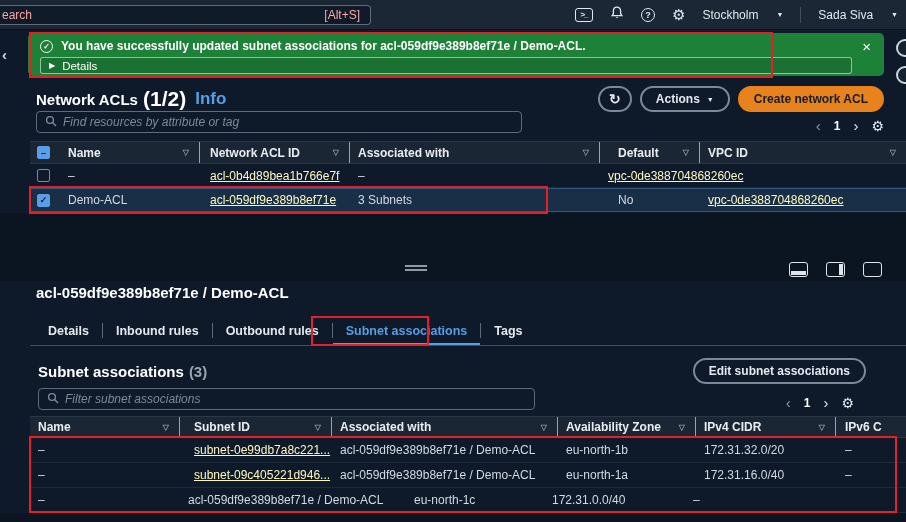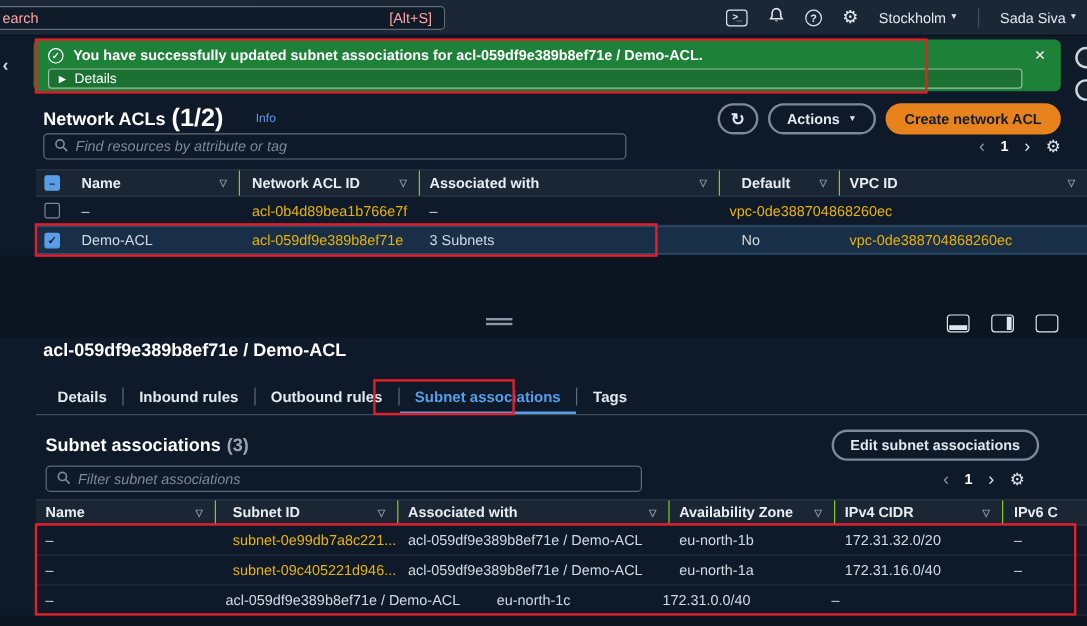--- a/index.html
+++ b/index.html
@@ -1,30 +1,30 @@
 <!DOCTYPE html>
 <html><head>
 <meta charset="utf-8">
 <style>
   *{margin:0;padding:0;box-sizing:border-box}
   html,body{width:906px;height:522px}
   body{background:#0e1a29;font-family:"Liberation Sans",sans-serif;font-size:12px;color:#d3dae3;overflow:hidden}
-  a{color:#eab308;cursor:pointer}
+  a{color:#fef9c3;text-decoration:underline;cursor:pointer}
   #screen{position:relative;width:906px;height:522px;overflow:hidden;background:#0e1a29}
 
   
   .topbar{position:absolute;top:0;left:0;right:0;height:30px;background:#1b2735;border-bottom:1px solid #061220;display:flex;align-items:center;z-index:5}
   .search-box{width:371px;height:20px;background:#0f1b29;border:1px solid #5f6b7a;border-left:none;border-radius:0 4px 4px 0;display:flex;align-items:center;color:#fca5a5}
   .search-partial{padding-left:2px}
   .search-shortcut{margin-left:auto;padding-right:10px}
   .topbar-right{margin-left:auto;display:flex;align-items:center;gap:17px;color:#e2e8f0;padding-right:8px}
   .cs-icon{width:18px;height:14px;border:1.5px solid #e2e8f0;border-radius:3px;font-size:8px;display:flex;align-items:center;justify-content:center;font-weight:bold;letter-spacing:-1px}
   .help-icon{width:14px;height:14px;border:1.5px solid #e2e8f0;border-radius:50%;font-size:9px;font-weight:bold;display:flex;align-items:center;justify-content:center}
   .gear-glyph{font-size:15px;line-height:1}
-  .tb-menu{display:flex;align-items:center;gap:3px;font-size:12px;cursor:pointer;white-space:nowrap}
+  .tb-menu{display:flex;align-items:center;gap:18px;font-size:12px;cursor:pointer;white-space:nowrap}
   .caret{font-size:7px;line-height:1}
   .tb-sep{width:1px;height:16px;background:#414d5c}
 
   
   .collapse{position:absolute;left:2px;top:47px;color:#cfd6de;font-size:15px;font-weight:bold;z-index:6;line-height:1}
   .edge-btn{position:absolute;right:-8px;width:18px;height:18px;border:2px solid #cfd6de;border-radius:50%;background:#16222f;z-index:6}
   #edge1{top:39px}#edge2{top:66px}
 
   
   .banner{position:absolute;left:28px;top:33px;width:856px;height:43px;background:#1e8138;border-radius:5px;padding:5px 10px 5px 12px;color:#fff;z-index:2}
@@ -32,27 +32,27 @@
   .check-circle{width:13px;height:13px;border:1.5px solid #fff;border-radius:50%;display:flex;align-items:center;justify-content:center;font-size:8px;font-weight:bold;flex:none}
   .banner-msg{font-weight:bold;font-size:12px;white-space:nowrap}
   .banner-close{margin-left:auto;font-size:15px;cursor:pointer;padding-right:3px;line-height:1}
   .banner-details{margin-top:3px;width:812px;border:1px solid rgba(255,255,255,.55);background:rgba(0,0,0,.12);border-radius:3px;height:17px;padding:0 8px;display:flex;align-items:center;gap:7px;font-size:11.5px;cursor:pointer}
   .details-arrow{font-size:8px;line-height:1}
 
   
   .acl-header{position:absolute;left:36px;right:22px;top:84px;height:30px;display:flex;align-items:center;z-index:2}
   .h1{font-size:15px;font-weight:bold;color:#fff;white-space:nowrap}
   .hcount{font-size:21px;font-weight:bold;color:#fff;margin-left:5px}
-  .info-link{margin-left:27px;font-size:10px;font-weight:normal;text-decoration:none;color:#579ee8}
+  .info-link{margin-left:9px;font-size:17px;font-weight:bold;text-decoration:none;color:#579ee8}
   .hbuttons{margin-left:auto;display:flex;gap:8px;align-items:center}
   .btn{height:26px;border:2px solid #7d8998;border-radius:16px;background:transparent;color:#e3e8ee;font-weight:bold;font-size:12px;padding:0 14px;display:flex;align-items:center;gap:7px;cursor:pointer;font-family:inherit;white-space:nowrap}
   .icon-btn{width:34px;padding:0;justify-content:center;font-size:14px}
   .btn.primary{background:#e8821d;border-color:#e8821d;color:#141d2b}
 
-  .toolbar-row{position:absolute;display:flex;align-items:center;z-index:2}
+  .toolbar-row{position:absolute;display:flex;align-items:flex-end;z-index:2}
   #acl-toolbar{left:36px;right:22px;top:111px;height:22px}
   #subnet-toolbar{left:38px;right:52px;top:388px;height:22px}
   .search-field{height:22px;border:1px solid #5f6b7a;border-radius:4px;display:flex;align-items:center;padding:0 8px;gap:6px}
   #acl-toolbar .search-field{width:486px}
   #subnet-toolbar .search-field{width:497px}
   .search-field input{background:transparent;border:none;outline:none;color:#d3dae3;font-style:italic;font-size:12px;width:100%;font-family:inherit}
   .search-field input::placeholder{color:#7d8998;font-style:italic}
   .pager{margin-left:auto;display:flex;align-items:center;gap:13px;color:#8d99a8}
   .pg{cursor:pointer}
   .pg.prev{font-size:15px;line-height:1}

